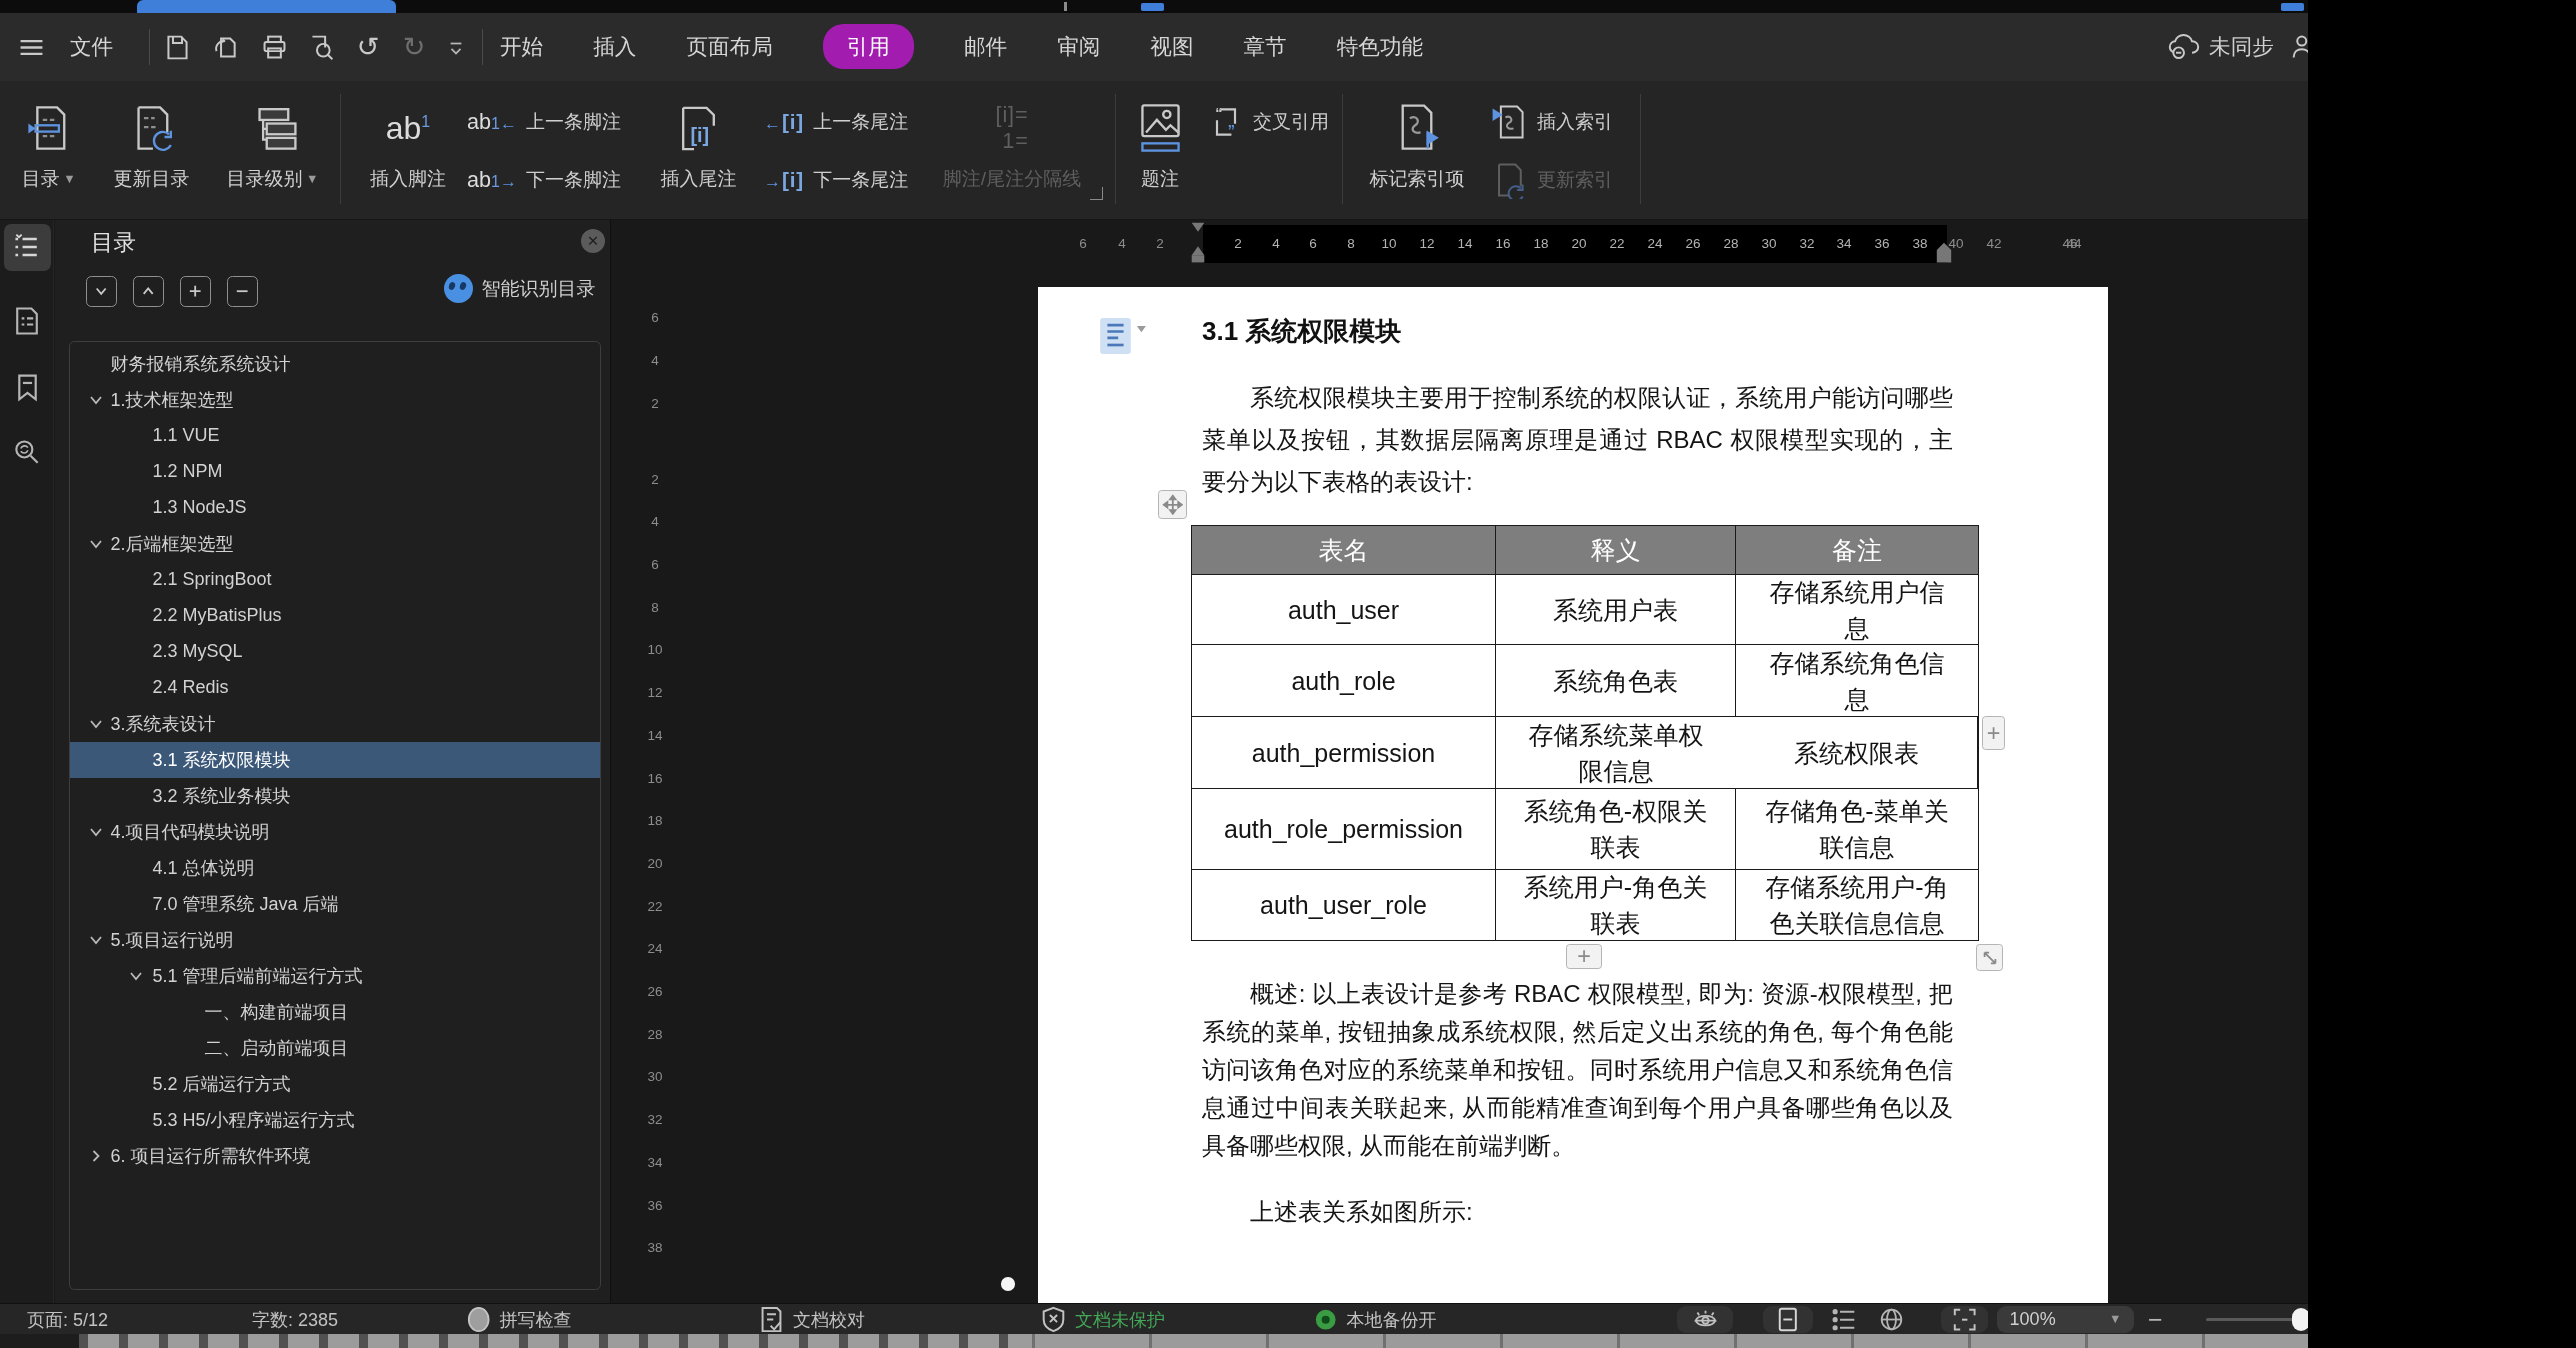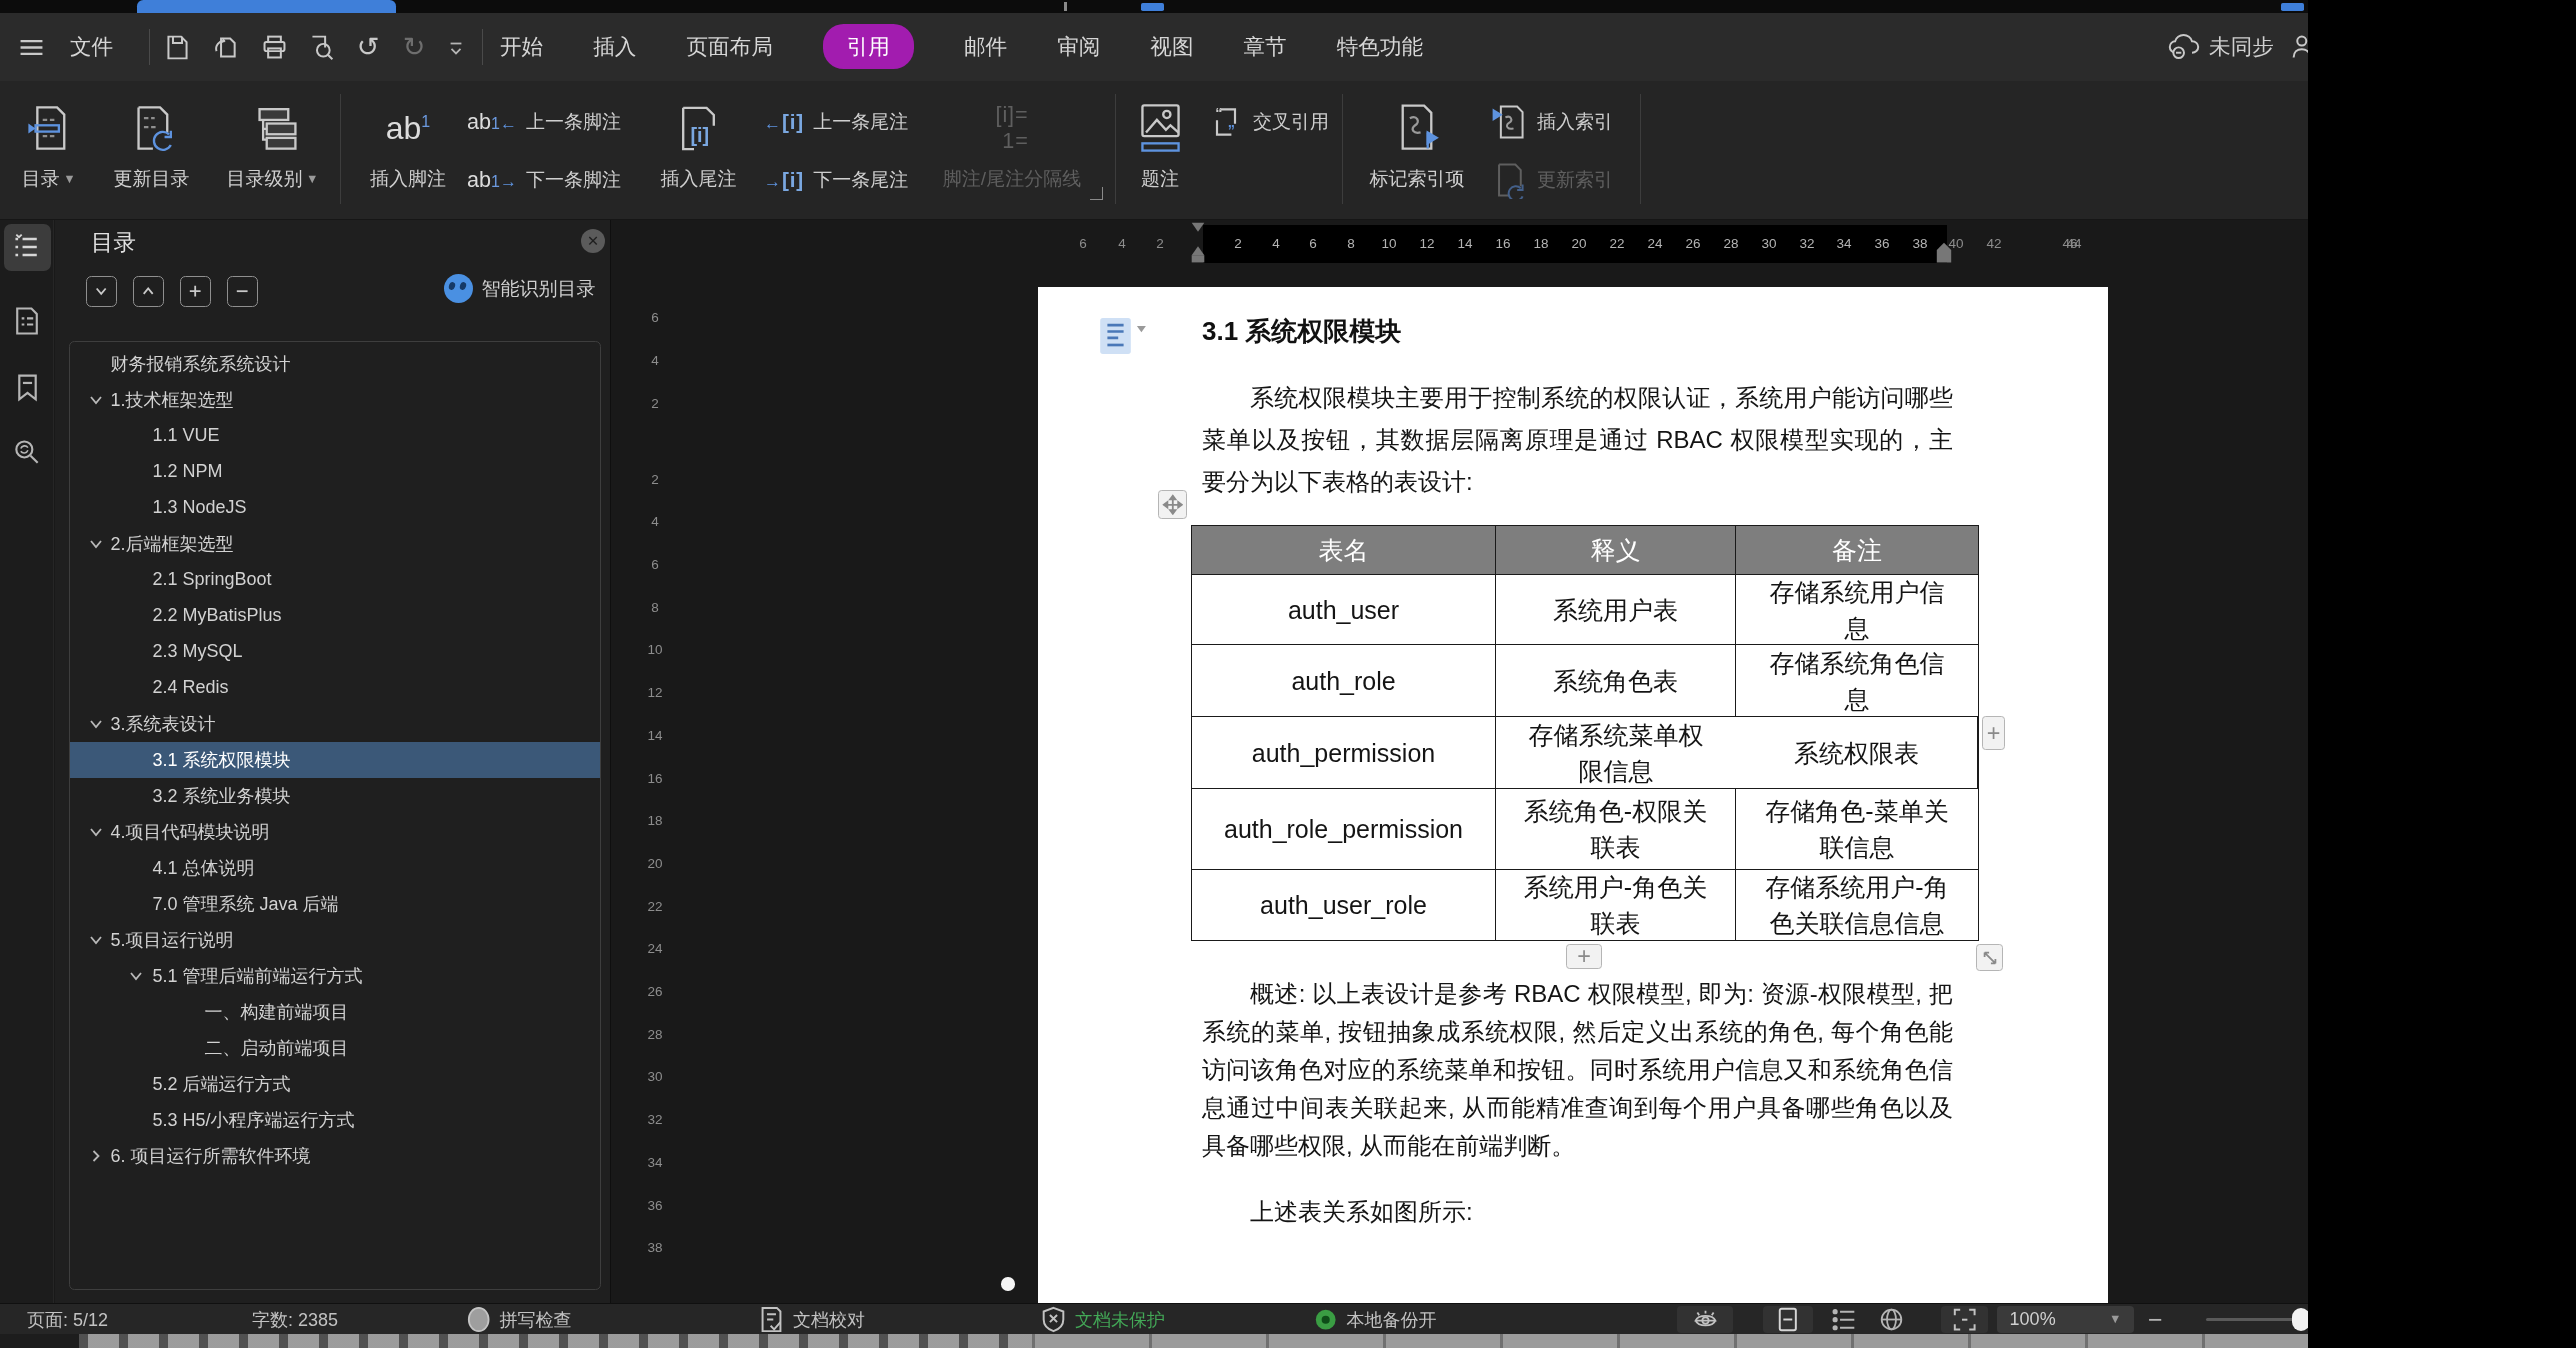--- a/index.html
+++ b/index.html
@@ -102,21 +102,21 @@
   #scroll-thumb{position:absolute;left:3.6px;top:385px;width:11.7px;height:232px;border-radius:6.3px;background:#4a4a4a}
   
   #rightpanel{position:absolute;left:2497px;top:0;width:79px;height:1083px;background:#1e1e1e;border-left:0.9px solid #2e2e2e}
   .rp-div{position:absolute;left:20px;top:5.4px;width:40px;height:1.8px;background:#555}
   .rp-btn{position:absolute;left:20px;width:40px;height:40px;display:flex;align-items:center;justify-content:center}
 
   
   #statusbar{position:absolute;left:0;top:1303px;width:2576px;height:31px;background:#262626;border-top:0.9px solid #101010;font-size:18px;color:#c2c2c2}
   .sb-item{position:absolute;top:0;height:31px;display:flex;align-items:center;gap:9px;white-space:nowrap}
   .sb-green{color:#43a857}
-  .sb-box{position:absolute;top:1.8px;height:27px;border-radius:4px;display:flex;align-items:center;justify-content:center}
+  .sb-box{position:absolute;top:1.8px;height:27px;border-radius:9px;display:flex;align-items:center;justify-content:center}
   .sb-box.dark{background:#323232}
   #zoombox{background:#3a3a3a;width:137px;justify-content:space-between;padding:0 12.6px;color:#d0d0d0}
   #slider-track{position:absolute;left:2206px;top:13.5px;width:212px;height:3.6px;border-radius:1.8px;background:#5a5a5a}
   #slider-thumb{position:absolute;left:2292px;top:3.6px;width:18px;height:23.4px;border-radius:9px;background:#f2f2f2}
   .sb-sign{font-size:25px;color:#b5b5b5}
 
   
   #dock{position:absolute;left:0;top:1334px;width:2576px;height:14.4px;background:#9b9b9b}
   #dock .dk-left{position:absolute;left:0;top:0;width:79px;height:14.4px;background:#1d1d1d}
   #dock .dk-ticks{position:absolute;left:79px;top:0;width:953px;height:14.4px;

